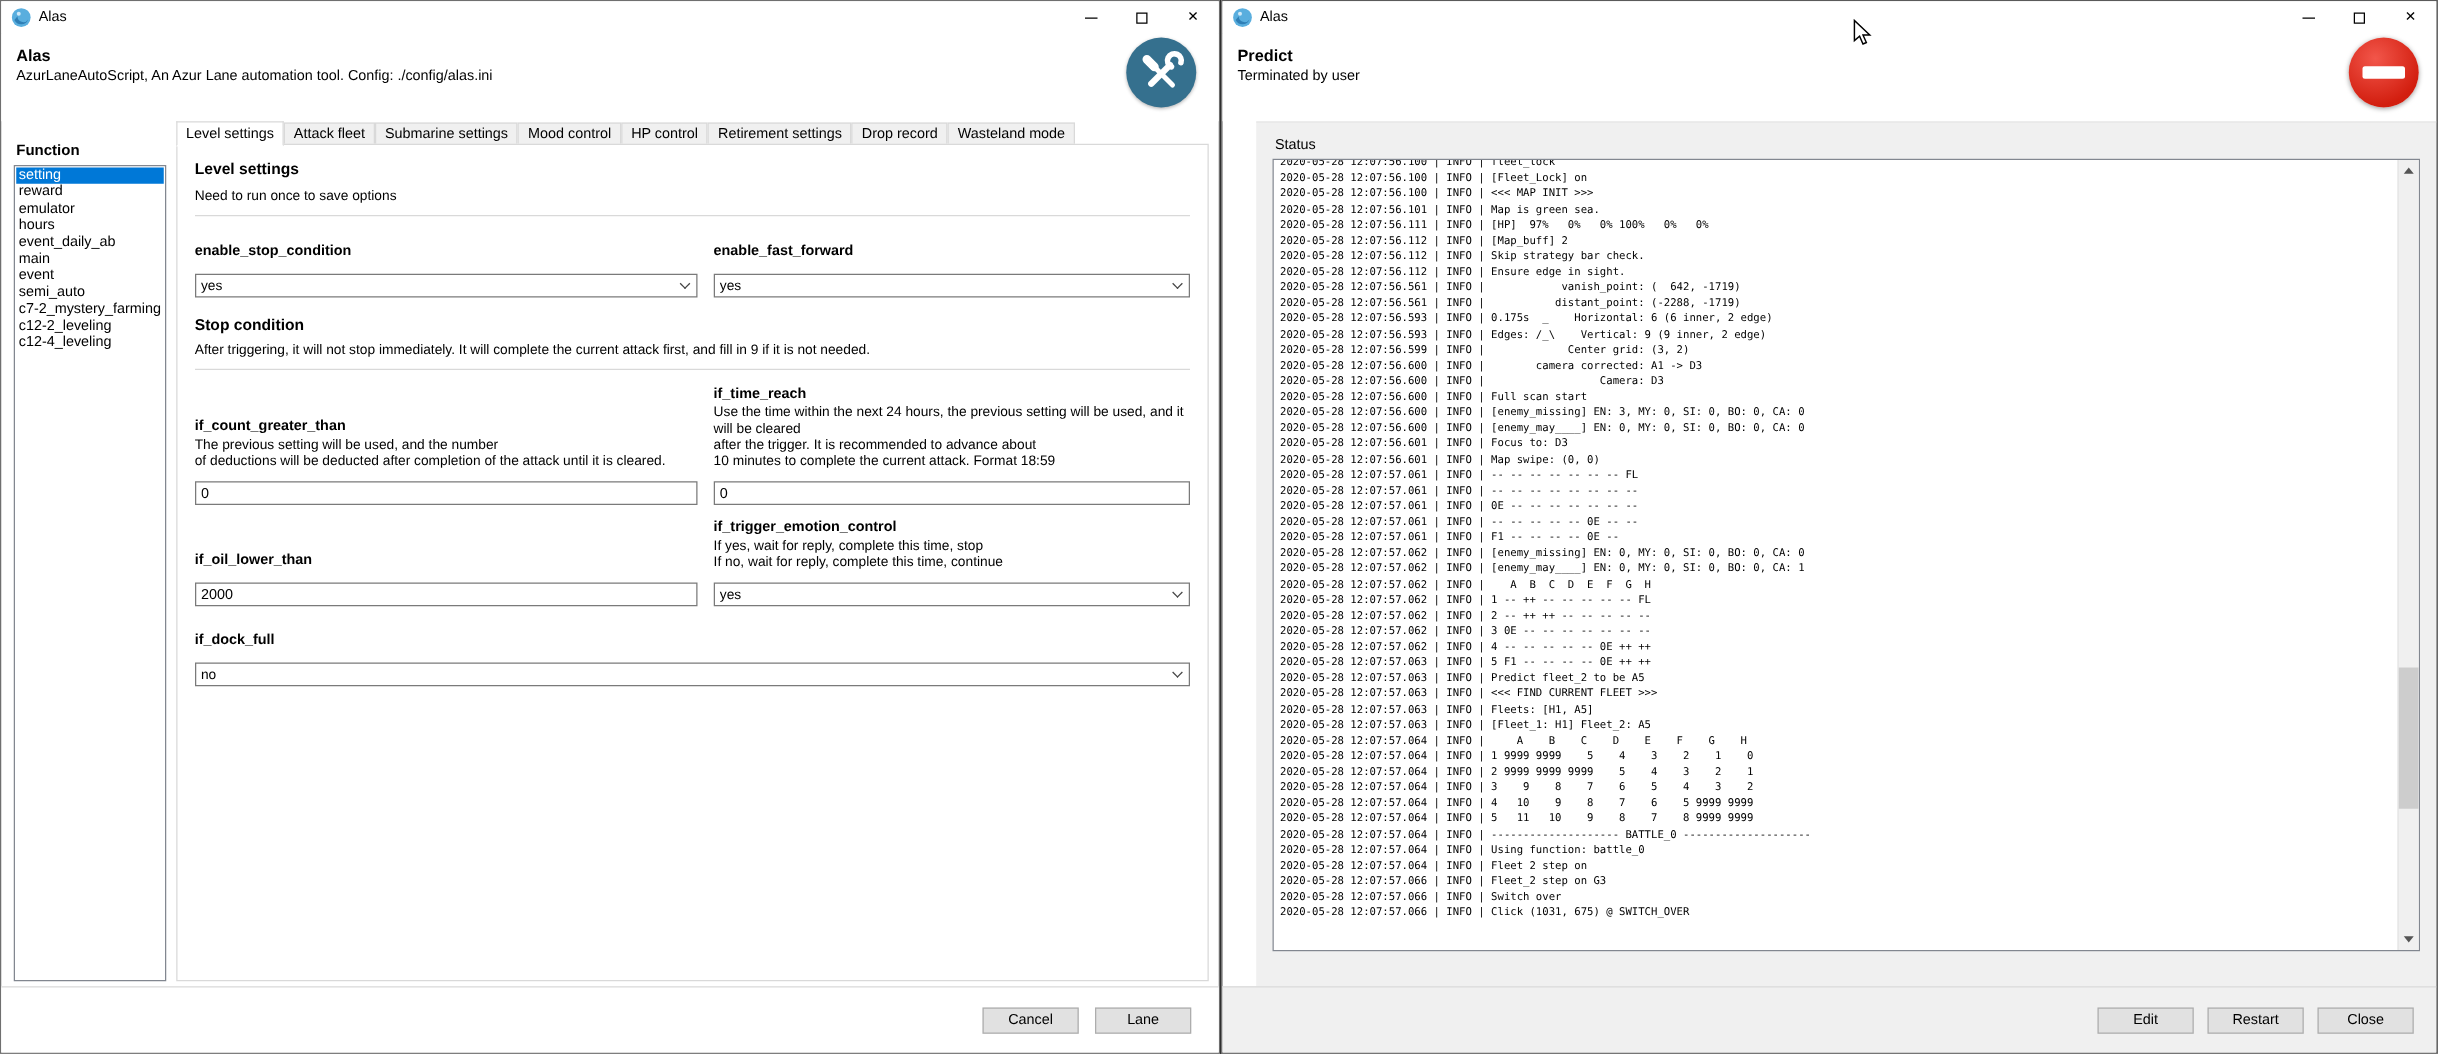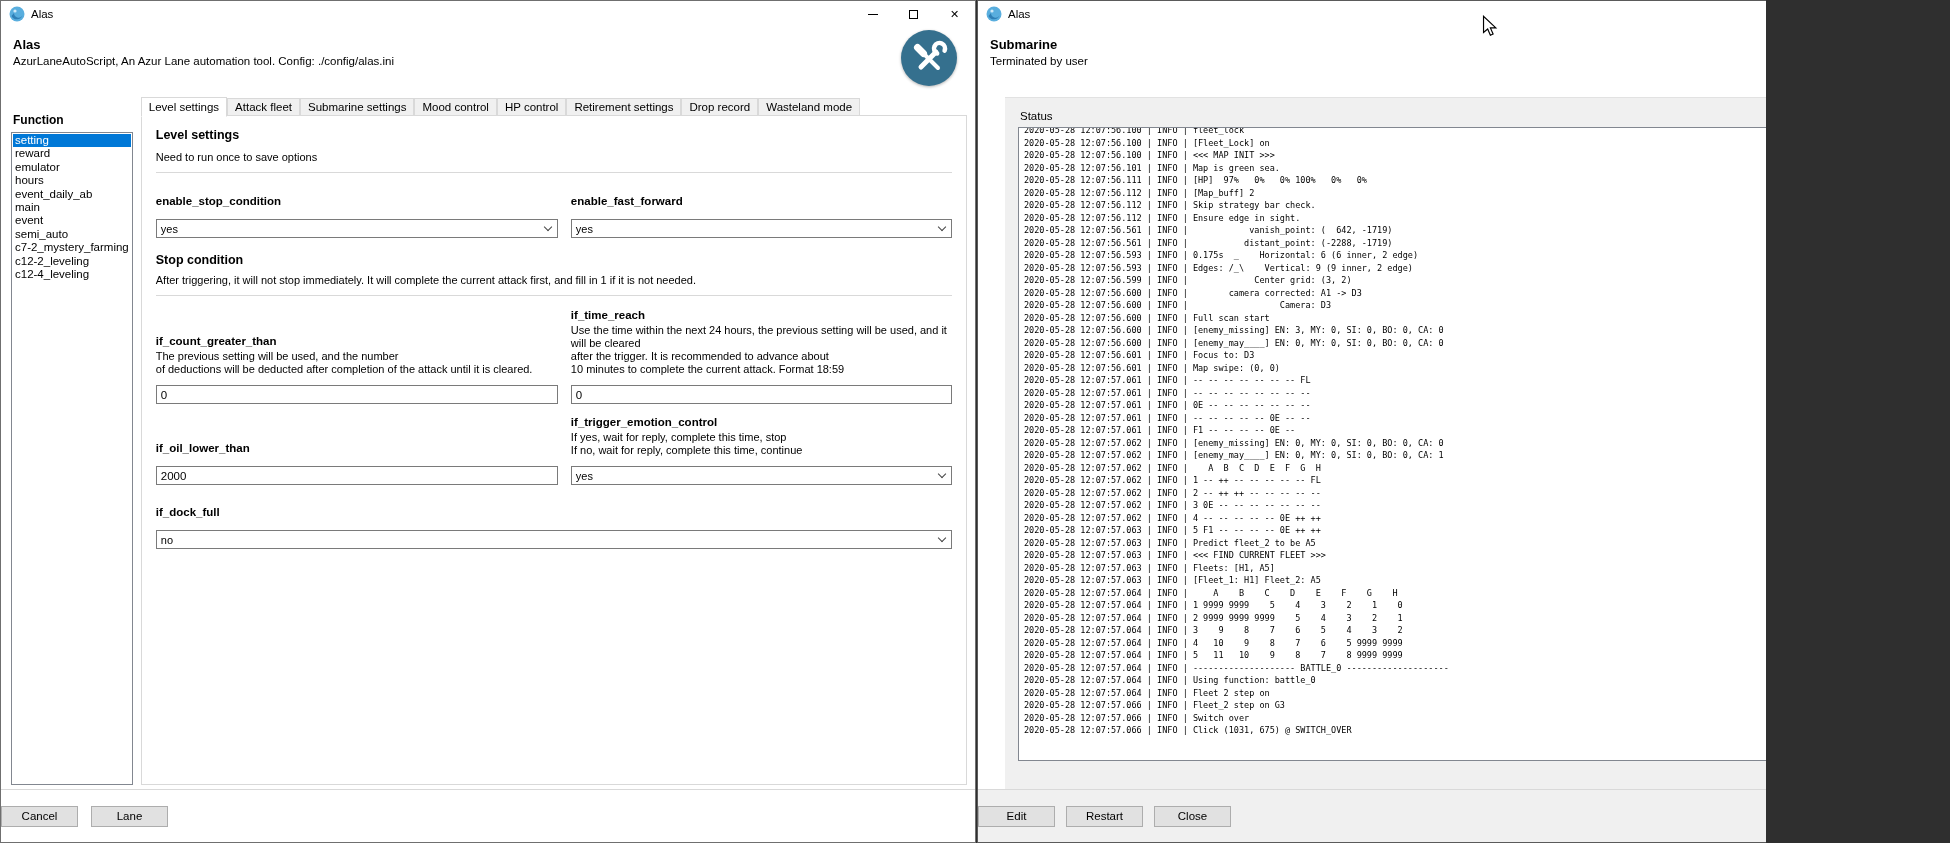--- a/index.html
+++ b/index.html
@@ -1,17 +1,17 @@
 <!DOCTYPE html>
 <html><head>
 <meta charset="utf-8">
 <style>
   html,body{margin:0;padding:0;background:#2f2f2f;}
   *{box-sizing:border-box;}
-  .screen{position:relative;width:1766px;height:843px;background:#2f2f2f;overflow:hidden;
+  .screen{position:relative;width:1950px;height:843px;background:#2f2f2f;overflow:hidden;
           font-family:"Liberation Sans",sans-serif;color:#000;}
   .window{position:absolute;top:0;height:843px;background:#fff;border:1px solid #6f6f6f;
           display:flex;flex-direction:column;}
   #win-left{left:0;width:976px;}
   #win-right{left:977px;width:973px;border-color:#5a5a5a;}
 
   
   .titlebar{flex:0 0 26px;display:flex;align-items:center;padding-left:8px;background:#fff;}
   .app-icon{width:16px;height:16px;margin-right:6px;flex:0 0 16px;}
   .titlebar-text{font-size:11.5px;}
@@ -63,21 +63,21 @@
   .chev{width:6px;height:6px;border-right:1.2px solid #444;border-bottom:1.2px solid #444;
         transform:rotate(45deg);margin-left:auto;margin-top:-3px;}
   .tinput{height:19px;width:100%;border:1px solid #7a7a7a;background:#fff;font-size:11.5px;
           padding:0 4px;font-family:"Liberation Sans",sans-serif;outline:none;}
   .sect-h{font-size:12.5px;font-weight:bold;margin:15px 0 7px;}
   .mb10{margin-bottom:10px;} .mb12{margin-bottom:12px;}
   .r1{min-height:53px;} .r2{min-height:96px;} .r3{min-height:66px;} .r4{min-height:52px;}
 
   
   .footer{flex:0 0 53px;border-top:1px solid #d9d9d9;display:flex;align-items:center;
-          gap:13px;padding-right:22px;background:#fff;}
+          justify-content:flex-end;gap:13px;padding-right:22px;background:#fff;}
   .btn{min-width:77px;height:21px;background:#e1e1e1;border:1px solid #adadad;font-size:11.5px;
        display:flex;align-items:center;justify-content:center;font-family:"Liberation Sans",sans-serif;}
 
   
   .r-body{flex:1;background:#f0f0f0;border-top:1px solid #e2e2e2;padding:10px 13px 0;
           display:flex;flex-direction:column;min-height:0;margin-left:27px;}
   .status-label{font-size:11.5px;margin:2px 0 5px 2px;}
   .logbox{flex:1;position:relative;border:1px solid #828790;background:#fff;overflow:hidden;margin-bottom:28px;}
   .logpre{margin:-4px 20px 0 5px;font-family:"DejaVu Sans Mono",monospace;font-size:8.5px;
           line-height:12.5px;white-space:pre;color:#000;}
@@ -183,21 +183,21 @@
               <div class="flabel">enable_fast_forward</div>
               <div class="fspacer"></div>
               <div class="combo">
                 <span>yes</span>
                 <span class="chev"></span>
               </div>
             </div>
           </div>
 
           <div class="sect-h">Stop condition</div>
-          <div class="form-sub">After triggering, it will not stop immediately. It will complete the current attack first, and fill in 1 if it is not needed.</div>
+          <div class="form-sub">After triggering, it will not stop immediately. It will complete the current attack first, and fill in 9 if it is not needed.</div>
           <hr class="hr">
 
           <div class="frow r2 mb12">
             <div class="field c1">
               <div class="flabel">if_count_greater_than</div>
               <div class="fdesc">The previous setting will be used, and the number
  of deductions will be deducted after completion of the attack until it is cleared.</div>
               <div class="fspacer"></div>
               <input class="tinput" value="0" style="">
             </div>
@@ -264,21 +264,21 @@
         <div class="caption-btn">
             <span class="g-max"></span>
           </div>
         <div class="caption-btn">
             <span class="g-close">✕</span>
           </div>
       </div>
     </div>
 
     <div class="win-header">
-      <h1>Submarine</h1>
+      <h1>Predict</h1>
       <div class="win-sub">Terminated by user</div>
       <div class="header-badge" id="stop-badge">
         <div class="stop-bar"></div>
       </div>
     </div>
 
     <div class="r-body">
       <div class="status-label">Status</div>
       <div class="logbox">
         <pre class="logpre">2020-05-28 12:07:56.100 | INFO | fleet_lock

